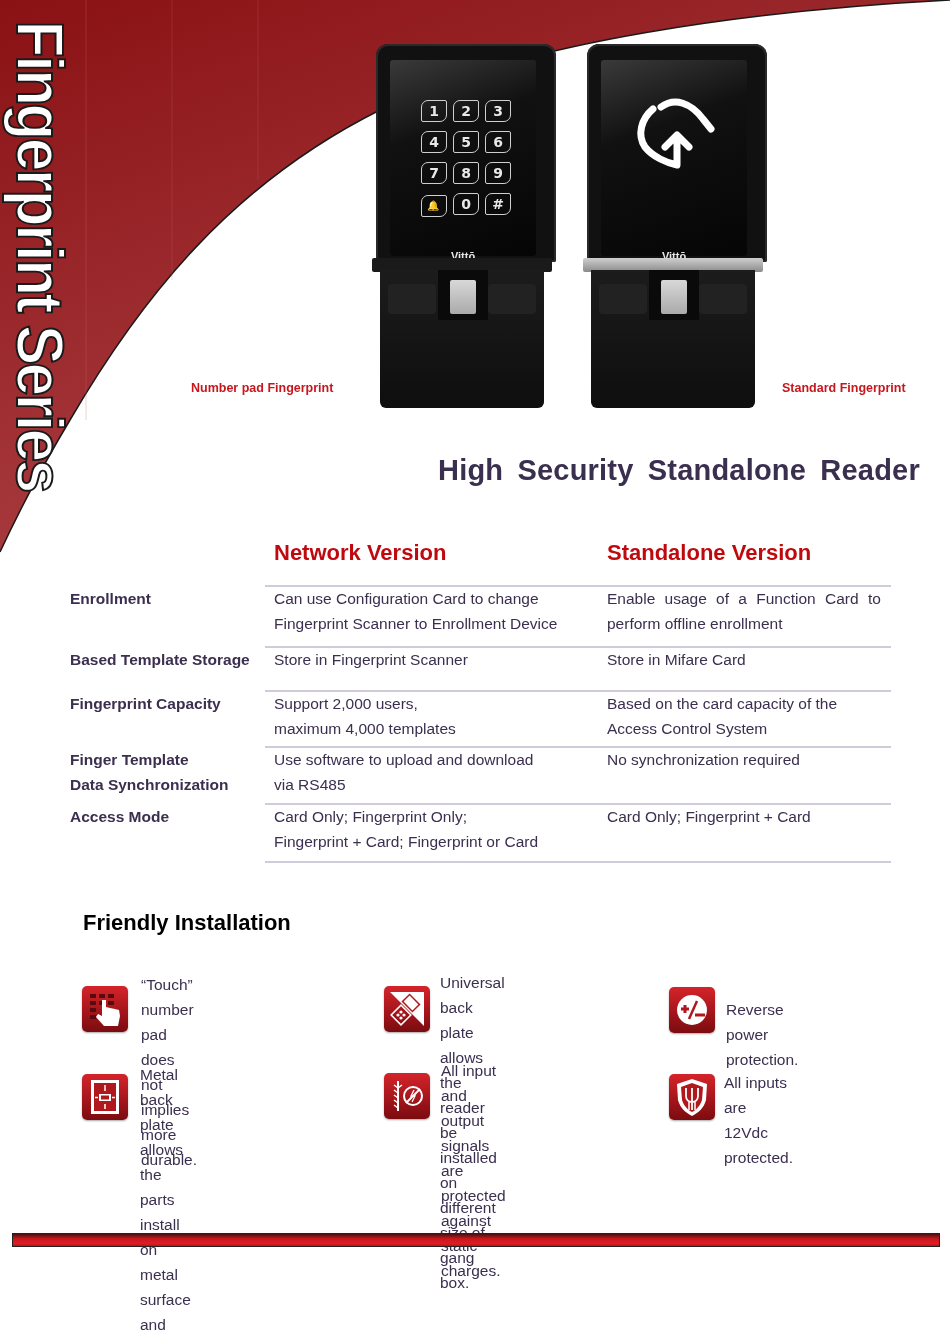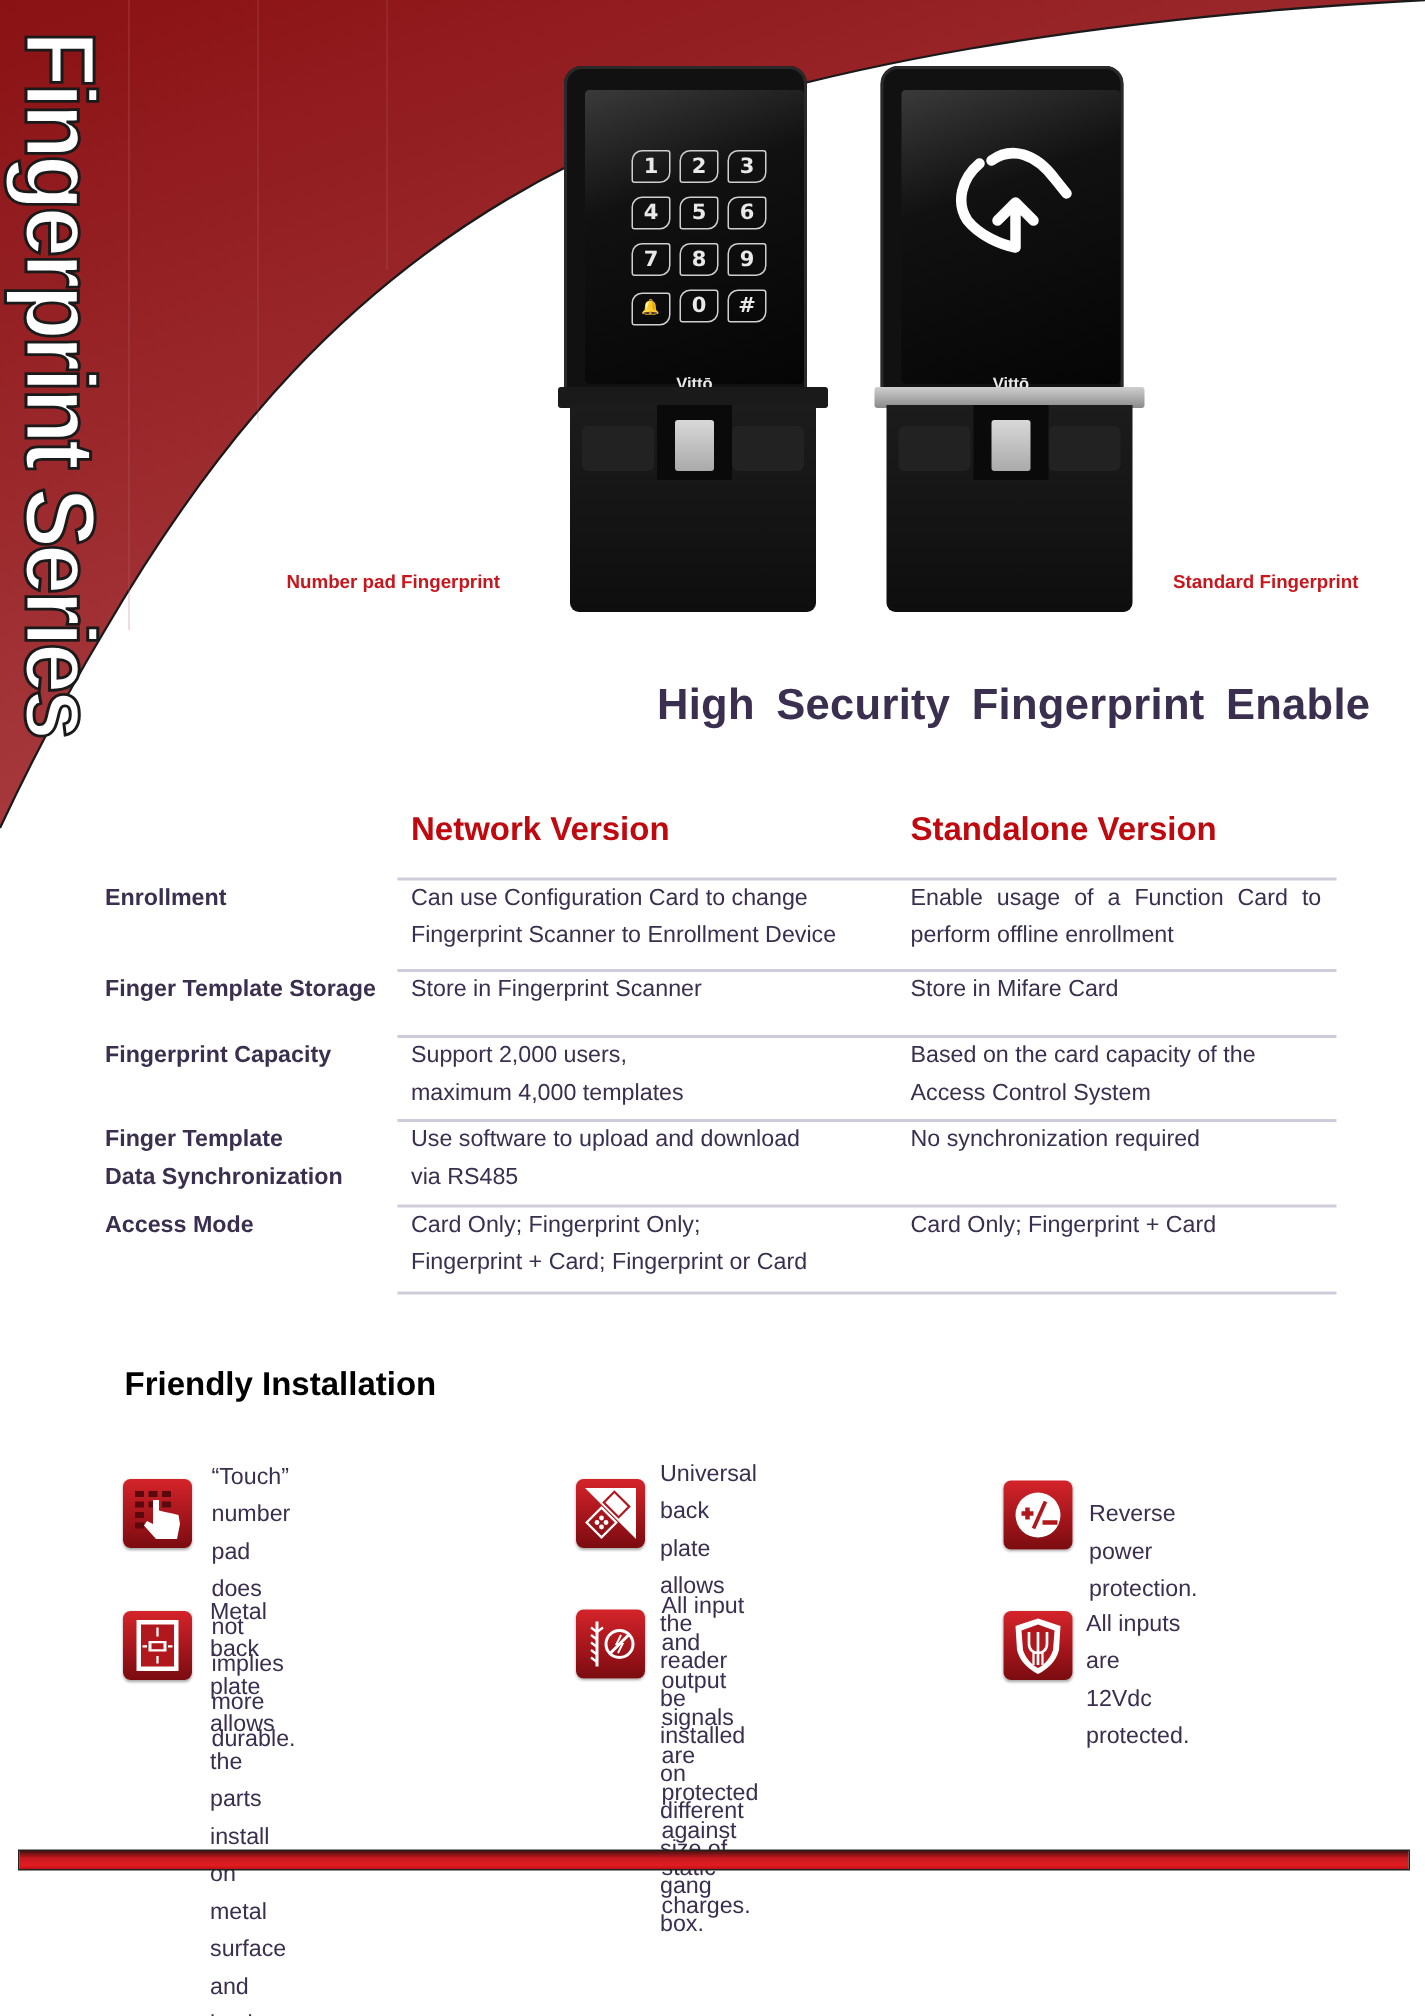--- a/index.html
+++ b/index.html
@@ -6,21 +6,21 @@
   body { width:950px; height:1344px; position:relative; background:#ffffff; overflow:hidden;
          font-family:"Liberation Sans", sans-serif; color:#3a3248; }
   #bg-swoosh { position:absolute; left:0; top:0; width:950px; height:560px; }
   #series-title { position:absolute; left:-180px; top:195px; width:440px; height:56px;
     transform:rotate(90deg); transform-origin:center center;
     font-family:"Liberation Sans", sans-serif; font-weight:bold; font-size:66px; letter-spacing:-3px;
     color:#ffffff; -webkit-text-stroke:2px #1a1a1a; line-height:56px; white-space:nowrap;
     transform: translate(0,0) rotate(90deg) scaleX(0.92); }
   .caption { position:absolute; color:#c8161d; font-weight:bold; font-size:12.5px; }
   .device { position:absolute; }
-  .device .top { position:absolute; left:0; top:0; width:162px; height:218px; background:#111; border-radius:12px 12px 2px 2px;
+  .device .top { position:absolute; left:0; top:0; width:180px; height:218px; background:#111; border-radius:12px 12px 2px 2px;
      box-shadow: inset 0 0 0 2px #2a2a2a; }
   .device .screen { position:absolute; left:14px; top:16px; width:146px; height:196px;
      background:linear-gradient(160deg,#3a3a3a 0%, #111 35%, #050505 100%); border-radius:3px; }
   .device .band { position:absolute; left:-4px; top:214px; width:180px; height:14px; background:#1a1a1a; border-radius:2px; }
   .device.std .band { background:linear-gradient(#cfcfcf,#8a8a8a); }
   .device .base { position:absolute; left:4px; top:226px; width:164px; height:138px;
      background:linear-gradient(#1c1c1c,#0e0e0e); border-radius:0 0 6px 6px; }
   .device .wing { position:absolute; top:14px; height:30px; width:48px; background:#222; border-radius:4px; }
   .device .sensor-frame { position:absolute; left:58px; top:0px; width:50px; height:50px; background:#0a0a0a; }
   .device .sensor { position:absolute; left:70px; top:10px; width:26px; height:34px;
@@ -100,42 +100,42 @@
     <div class="wing" style="left:8px;"></div>
     <div class="wing" style="right:8px;"></div>
     <div class="sensor-frame"></div>
     <div class="sensor"></div>
   </div>
 </div>
 
 <div class="caption" style="left:191px; top:381px;">Number pad Fingerprint</div>
 <div class="caption" style="left:782px; top:381px;">Standard Fingerprint</div>
 
-<div id="main-heading">High Security Fingerprint Enable</div>
+<div id="main-heading">High Security Standalone Reader</div>
 
 <div class="col-head" style="left:274px;">Network Version</div>
 <div class="col-head" style="left:607px;">Standalone Version</div>
 
 <div class="hline" style="top:585px;"></div>
 
 <div>
   <div class="spec-label" style="top:586px;"><span>Enrollment</span></div>
   <div class="spec-cell net" style="top:586px;">
       <div>Can use Configuration Card to change</div>
       <div>Fingerprint Scanner to Enrollment Device</div>
     </div>
   <div class="spec-cell sta justify" style="top:586px;">
       <div style="word-spacing:5px;">Enable usage of a Function Card to</div>
       <div>perform offline enrollment</div>
     </div>
 </div>
 <div class="hline" style="top:646px;"></div>
 
 <div>
-  <div class="spec-label" style="top:647px;"><span>Finger Template Storage</span></div>
+  <div class="spec-label" style="top:647px;"><span>Based Template Storage</span></div>
   <div class="spec-cell net" style="top:647px;">
       <div>Store in Fingerprint Scanner</div>
     </div>
   <div class="spec-cell sta" style="top:647px;">
       <div>Store in Mifare Card</div>
     </div>
 </div>
 <div class="hline" style="top:690px;"></div>
 
 <div>

